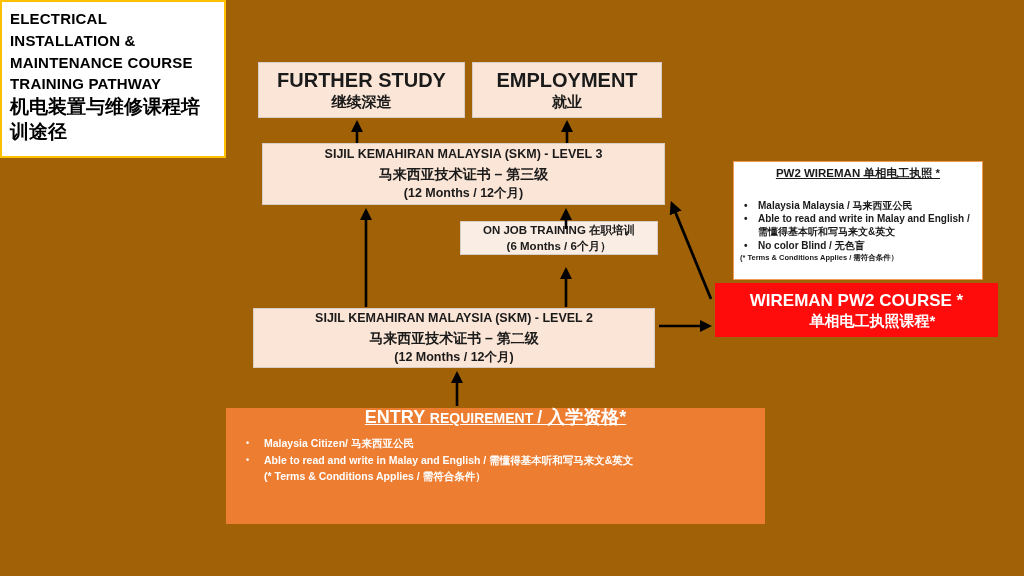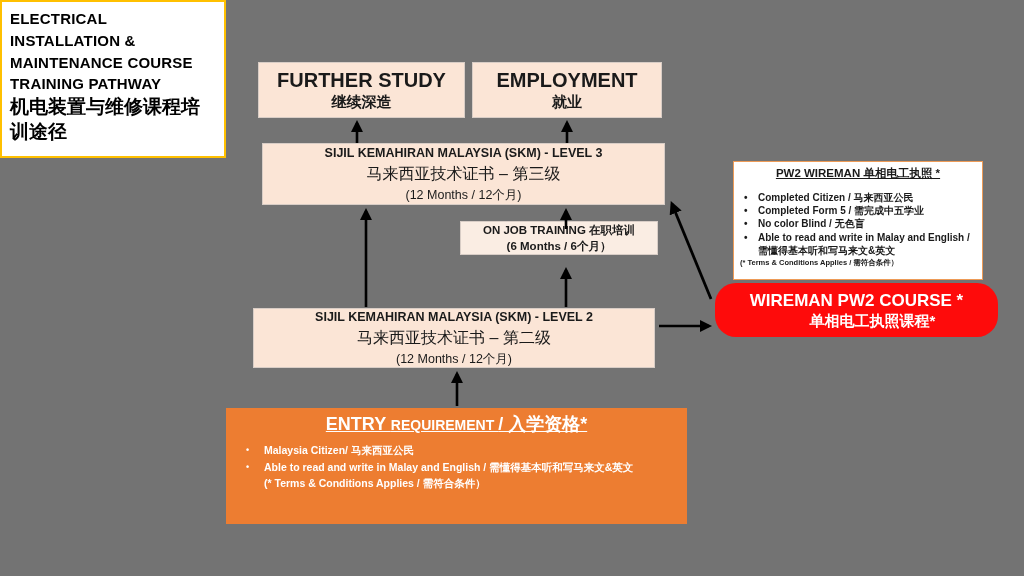--- a/index.html
+++ b/index.html
@@ -1,18 +1,18 @@
 <!DOCTYPE html>
 <html><head>
 <meta charset="utf-8">
 <style>
   * { margin:0; padding:0; box-sizing:border-box; }
   html,body { background:#ffffff; }
   .canvas {
-    position:relative; width:1024px; height:576px; background:#737373;
+    position:relative; width:1024px; height:576px; background:#a16207;
     font-family:"Liberation Sans", sans-serif; overflow:hidden;
   }
   .abs { position:absolute; }
   .box {
     position:absolute; text-align:center; color:#1a1a1a;
     display:flex; flex-direction:column; justify-content:center;
   }
   
   .title-box {
     left:12px; top:14px; width:226px; height:158px;
@@ -24,55 +24,55 @@
   
   .peach {
     background:#FBE5D6; border:1px solid #d8cdc6;
   }
   .outcome .en { font-size:20px; font-weight:bold; line-height:1.2; }
   .outcome .zh { font-size:15px; font-weight:bold; line-height:1.3; }
   .further { left:258px; top:62px; width:207px; height:56px; }
   .employ  { left:472px; top:62px; width:190px; height:56px; }
   .skm { padding:2px 4px; }
   .skm .l1 { font-size:12.5px; font-weight:bold; line-height:1.55; }
-  .skm .l2 { font-size:16px;   font-weight:normal; line-height:1.4; }
-  .skm .l3 { font-size:12.5px; font-weight:normal; line-height:1.45; }
+  .skm .l2 { font-size:14px;   font-weight:bold; line-height:1.4; }
+  .skm .l3 { font-size:12.5px; font-weight:bold; line-height:1.45; }
   .skm3 { left:262px; top:143px; width:403px; height:62px;text-align:center; }
   .skm2 { left:253px; top:308px; width:402px; height:60px; }
   .ojt  { left:460px; top:221px; width:198px; height:34px; background:#FAEDE3; }
   .ojt .l1, .ojt .l2 { font-size:11.5px; font-weight:bold; line-height:1.4; }
   
   .pw2 {
     left:733px; top:161px; width:250px; height:119px;
     background:#ffffff; border:1px solid #ED9B57;
     padding:4px 6px 2px 6px; text-align:left; color:#1a1a1a;
   }
   .pw2 .pw2-title {
     text-align:center; font-size:11.5px; font-weight:bold;
-    text-decoration:underline; margin-bottom:10px;
+    text-decoration:underline; margin-bottom:18px;
   }
   .pw2 ul { list-style:none; }
   .pw2 li {
     position:relative; padding-left:18px;
     font-size:10px; font-weight:bold; line-height:1.32;
   }
   .pw2 li::before { content:"•"; position:absolute; left:4px; top:0; }
   .pw2 .note { font-size:7.5px; font-weight:bold; margin-top:1px; }
   
   .redbox {
     left:715px; top:283px; width:283px; height:54px;
-    background:#FE0B0B; color:#ffffff;border-radius:21px;
+    background:#FE0B0B; color:#ffffff;
   }
   .redbox .en { font-size:17px; font-weight:bold; line-height:1.3; }
   .redbox .zh { font-size:15px; font-weight:bold; line-height:1.25;margin-left:32px; }
   
   .entry {
-    left:226px; top:408px; width:461px; height:116px;
+    left:226px; top:408px; width:539px; height:116px;
     background:#ED7D31; color:#ffffff; text-align:left;
-    padding:7px 10px 4px 10px;
+    padding:0 10px 4px 10px;
   }
   .entry .entry-title {
     text-align:center; font-weight:bold; text-decoration:underline;
     margin-bottom:7px; line-height:1.1;
   }
   .entry .entry-title .t1 { font-size:18px; }
   .entry .entry-title .t2 { font-size:14px; }
   .entry .entry-title .t3 { font-size:18px; }
   .entry ul { list-style:none; }
   .entry li {
@@ -118,24 +118,23 @@
 
   <div class="box peach skm skm2">
     <div class="l1">SIJIL KEMAHIRAN MALAYSIA (SKM) - LEVEL 2</div>
     <div class="l2">马来西亚技术证书 – 第二级</div>
     <div class="l3">(12 Months / 12个月)</div>
   </div>
 
   <div class="abs pw2">
     <div class="pw2-title">PW2 WIREMAN 单相电工执照 *</div>
     <ul>
-      <li>Completed Citizen / 马来西亚公民</li>
-      <li>Completed Form 5 / 需完成中五学业</li>
+      <li>Malaysia Malaysia / 马来西亚公民</li>
+      <li>Able to read and write in Malay and English /需懂得基本听和写马来文&amp;英文</li>
       <li>No color Blind  / 无色盲</li>
-      <li>Able to read and write in Malay and English /需懂得基本听和写马来文&amp;英文</li>
     </ul>
     <div class="note">(* Terms &amp; Conditions Applies  / 需符合条件）</div>
   </div>
 
   <div class="box redbox">
     <div class="en">WIREMAN PW2 COURSE *</div>
     <div class="zh">单相电工执照课程*</div>
   </div>
 
   <div class="abs entry">

